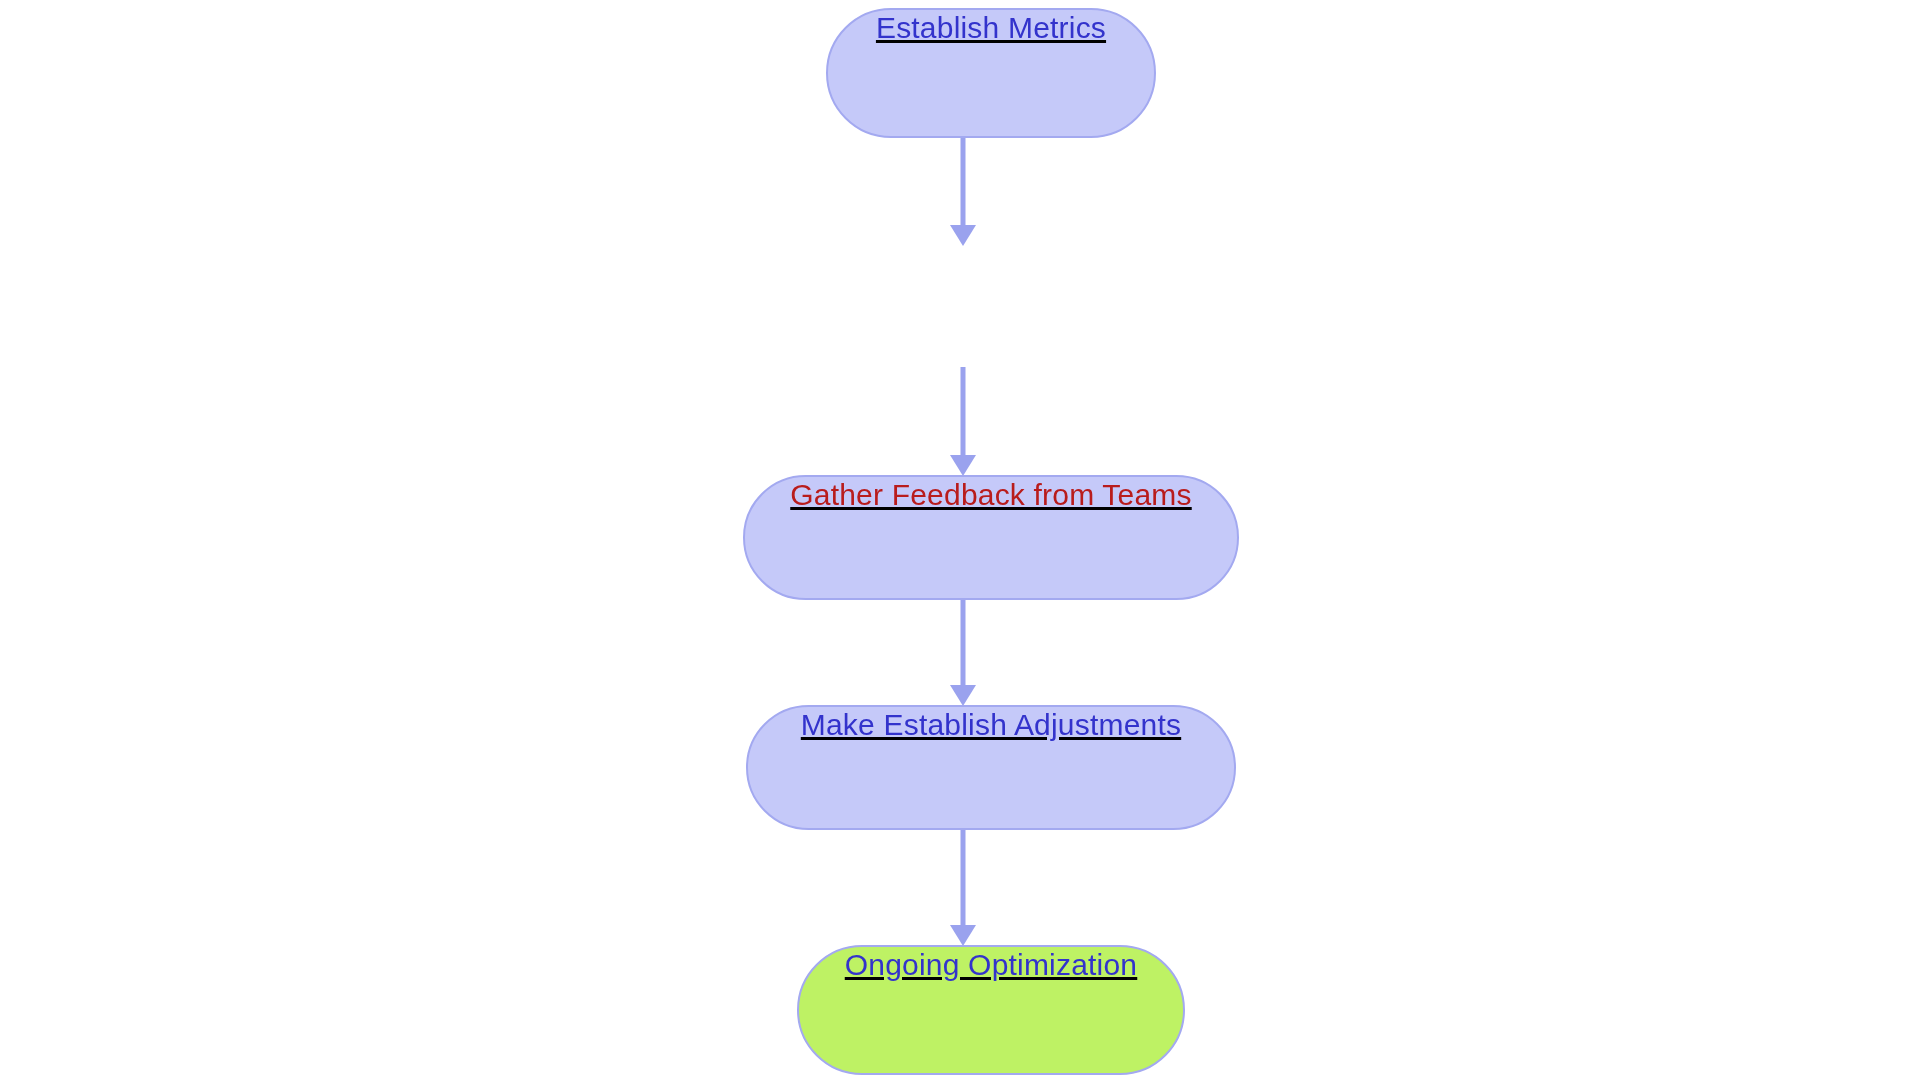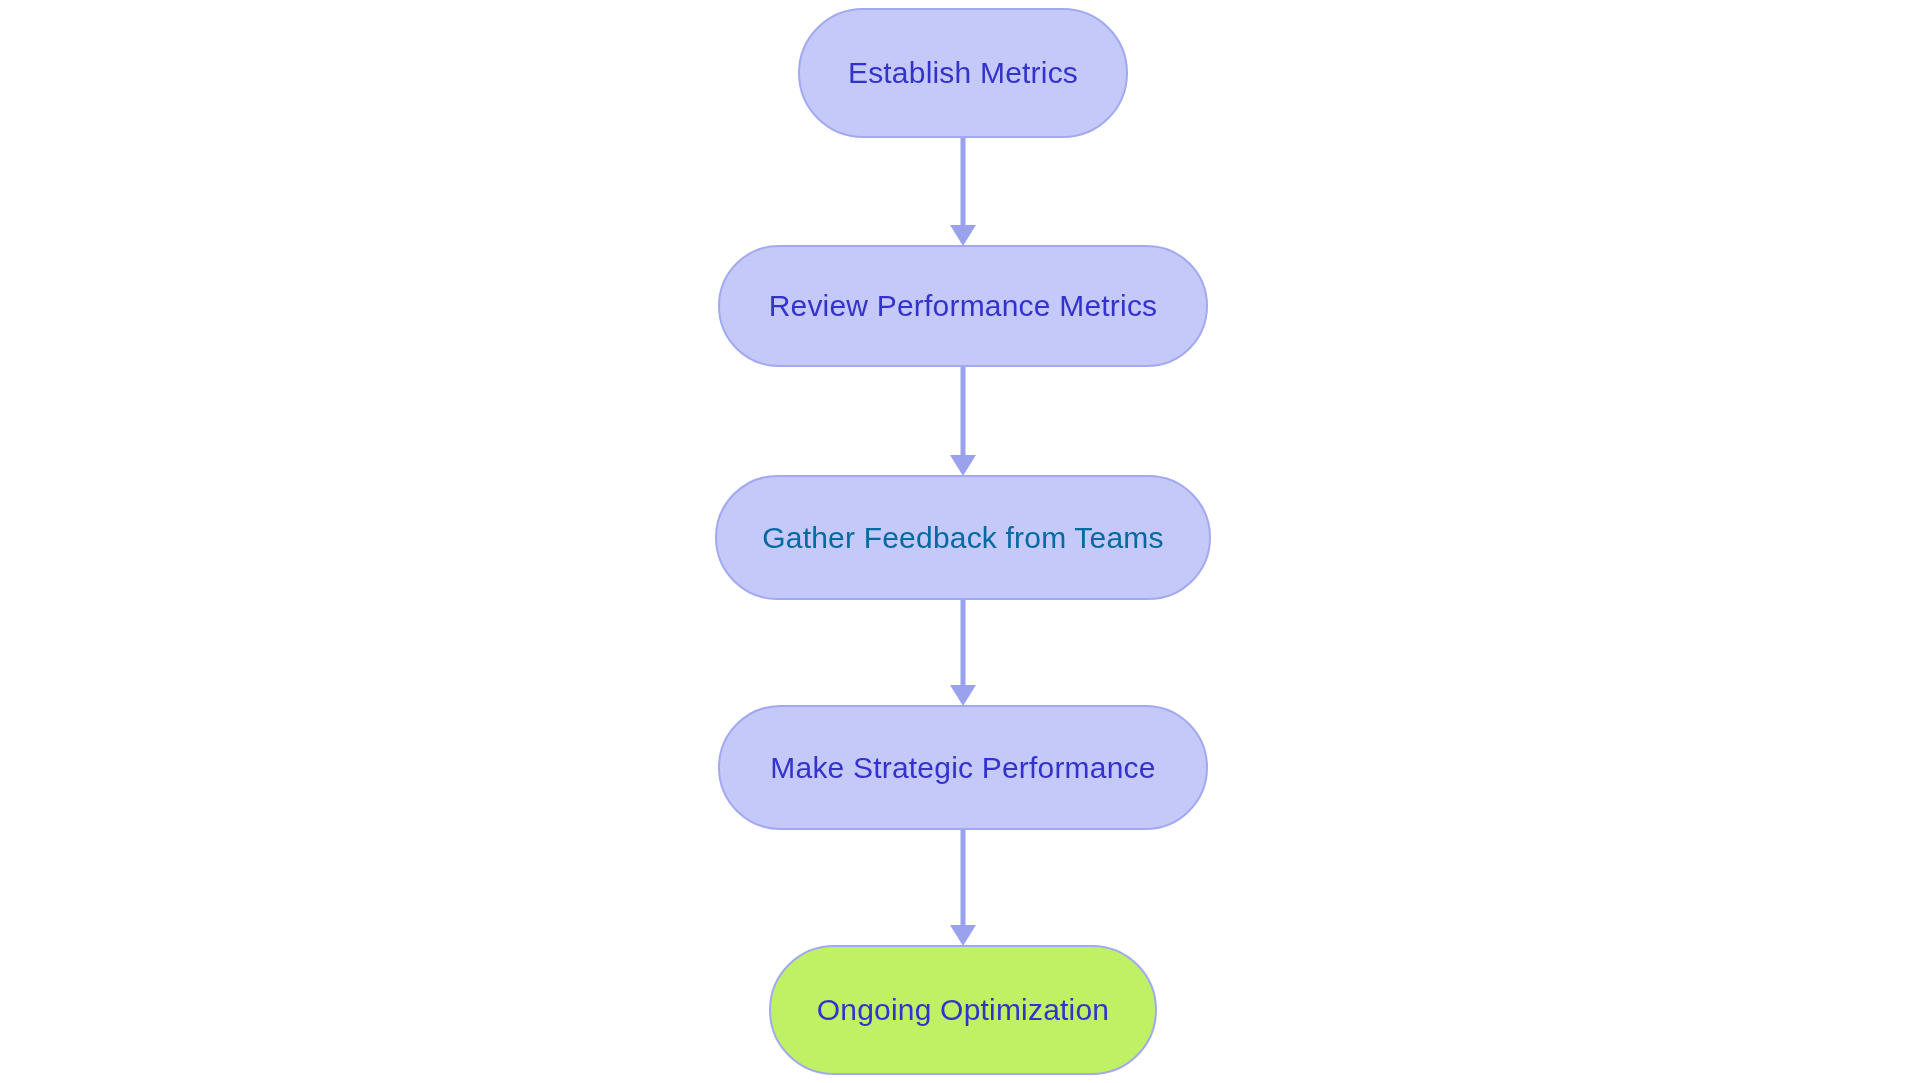--- a/index.html
+++ b/index.html
@@ -20,27 +20,27 @@
     width: 1920px;
     height: 1083px;
     background: #ffffff;
   }
 
   
   .node {
     position: absolute;
     box-sizing: border-box;
     display: flex;
-    align-items: center;
     justify-content: center;
     background: #c5c9f9;
     border: 2px solid #a3a9f0;
     border-radius: 9999px;
     transform: translateX(-50%);
-    left: 963px;
+    left: 991px;
+    text-decoration: underline;
   }
   .node-label {
     color: #3333cc;
     font-family: "Liberation Sans", sans-serif;
     font-size: 30px;
     font-weight: 400;
     letter-spacing: 0.2px;
     line-height: 1.2;
     white-space: nowrap;
     text-align: center;
@@ -97,40 +97,37 @@
 
   <div class="node" id="node-0" style="background: rgb(197, 201, 249); border-color: rgb(163, 169, 240);">
     <span class="node-label" style="color: rgb(51, 51, 204);">Establish Metrics</span>
   </div>
 
   <div class="connector" id="conn-0">
     <div class="shaft" style="background: rgb(154, 162, 238);"></div>
     <div class="head" style="border-top-color: rgb(154, 162, 238);"></div>
   </div>
 
-  <div class="node" id="node-1" style="background: rgb(197, 201, 249); border-color: rgb(163, 169, 240);">
-    <span class="node-label" style="color: rgb(51, 51, 204);">Review Performance Metrics</span>
-  </div>
 
   <div class="connector" id="conn-1">
     <div class="shaft" style="background: rgb(154, 162, 238);"></div>
     <div class="head" style="border-top-color: rgb(154, 162, 238);"></div>
   </div>
 
   <div class="node" id="node-2" style="background: rgb(197, 201, 249); border-color: rgb(163, 169, 240);">
-    <span class="node-label" style="color: #0369a1;">Gather Feedback from Teams</span>
+    <span class="node-label" style="color: #b91c1c;">Gather Feedback from Teams</span>
   </div>
 
   <div class="connector" id="conn-2">
     <div class="shaft" style="background: rgb(154, 162, 238);"></div>
     <div class="head" style="border-top-color: rgb(154, 162, 238);"></div>
   </div>
 
   <div class="node" id="node-3" style="background: rgb(197, 201, 249); border-color: rgb(163, 169, 240);">
-    <span class="node-label" style="color: rgb(51, 51, 204);">Make Strategic Performance</span>
+    <span class="node-label" style="color: rgb(51, 51, 204);">Make Establish Adjustments</span>
   </div>
 
   <div class="connector" id="conn-3">
     <div class="shaft" style="background: rgb(154, 162, 238);"></div>
     <div class="head" style="border-top-color: rgb(154, 162, 238);"></div>
   </div>
 
   <div class="node" id="node-4" style="background: #bef264; border-color: rgb(163, 169, 240);">
     <span class="node-label" style="color: rgb(51, 51, 204);">Ongoing Optimization</span>
   </div>

